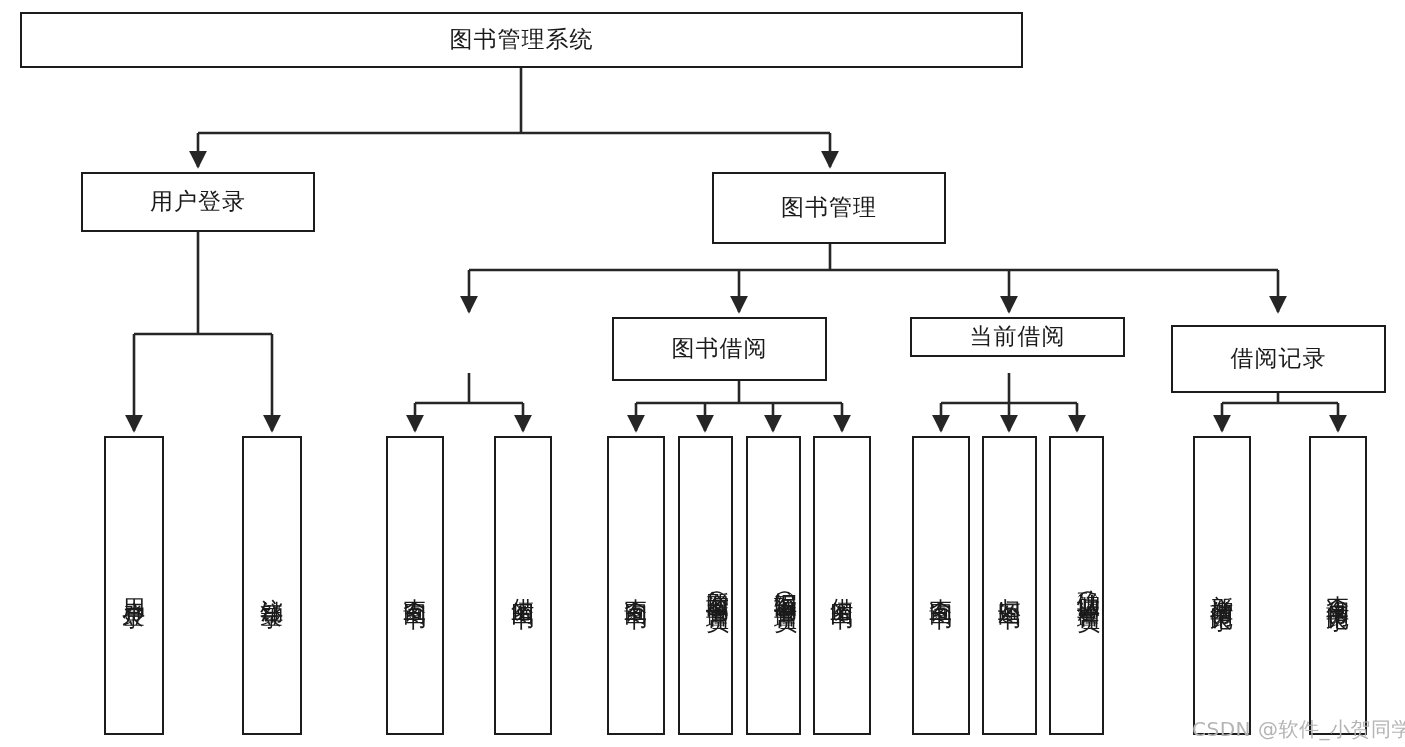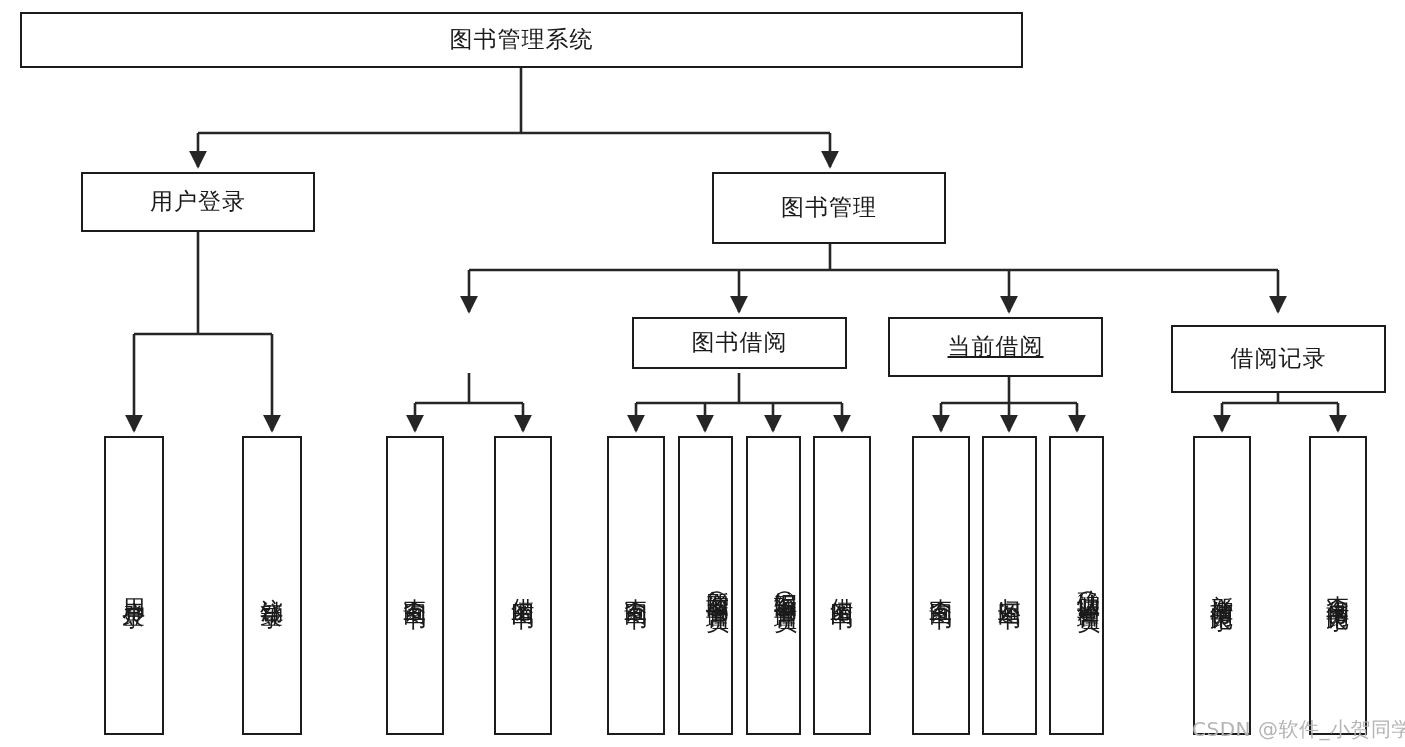--- a/index.html
+++ b/index.html
@@ -120,22 +120,22 @@
       <path d="M 1222 403 L 1222 431" marker-end="url(#arrow)"></path>
       <path d="M 1338 403 L 1338 431" marker-end="url(#arrow)"></path>
     </g>
   </svg>
 
   <div class="node horiz" style="left:20px; top:12px; width:1003px; height:56px;">图书管理系统</div>
 
   <div class="node horiz" style="left:81px; top:172px; width:234px; height:60px;">用户登录</div>
   <div class="node horiz" style="left:712px; top:172px; width:234px; height:72px;">图书管理</div>
 
-  <div class="node horiz" style="left:632px; top:317px; width:215px; height:52px;text-align:center;">图书借阅</div>
-  <div class="node horiz" style="left:888px; top:317px; width:215px; height:60px;text-decoration:underline;">当前借阅</div>
+  <div class="node horiz" style="left:612px; top:317px; width:215px; height:64px;text-align:center;">图书借阅</div>
+  <div class="node horiz" style="left:910px; top:317px; width:215px; height:40px;">当前借阅</div>
   <div class="node horiz" style="left:1171px; top:317px; width:215px; height:68px;margin-top:8px;">借阅记录</div>
 
   <div class="node vert" style="left:104px; top:436px; width:60px; height:299px;">
     <span class="vtext">用户登录</span>
   </div>
   <div class="node vert" style="left:242px; top:436px; width:60px; height:299px;">
     <span class="vtext">注销登录</span>
   </div>
 
   <div class="node vert" style="left:386px; top:436px; width:58px; height:299px;">

